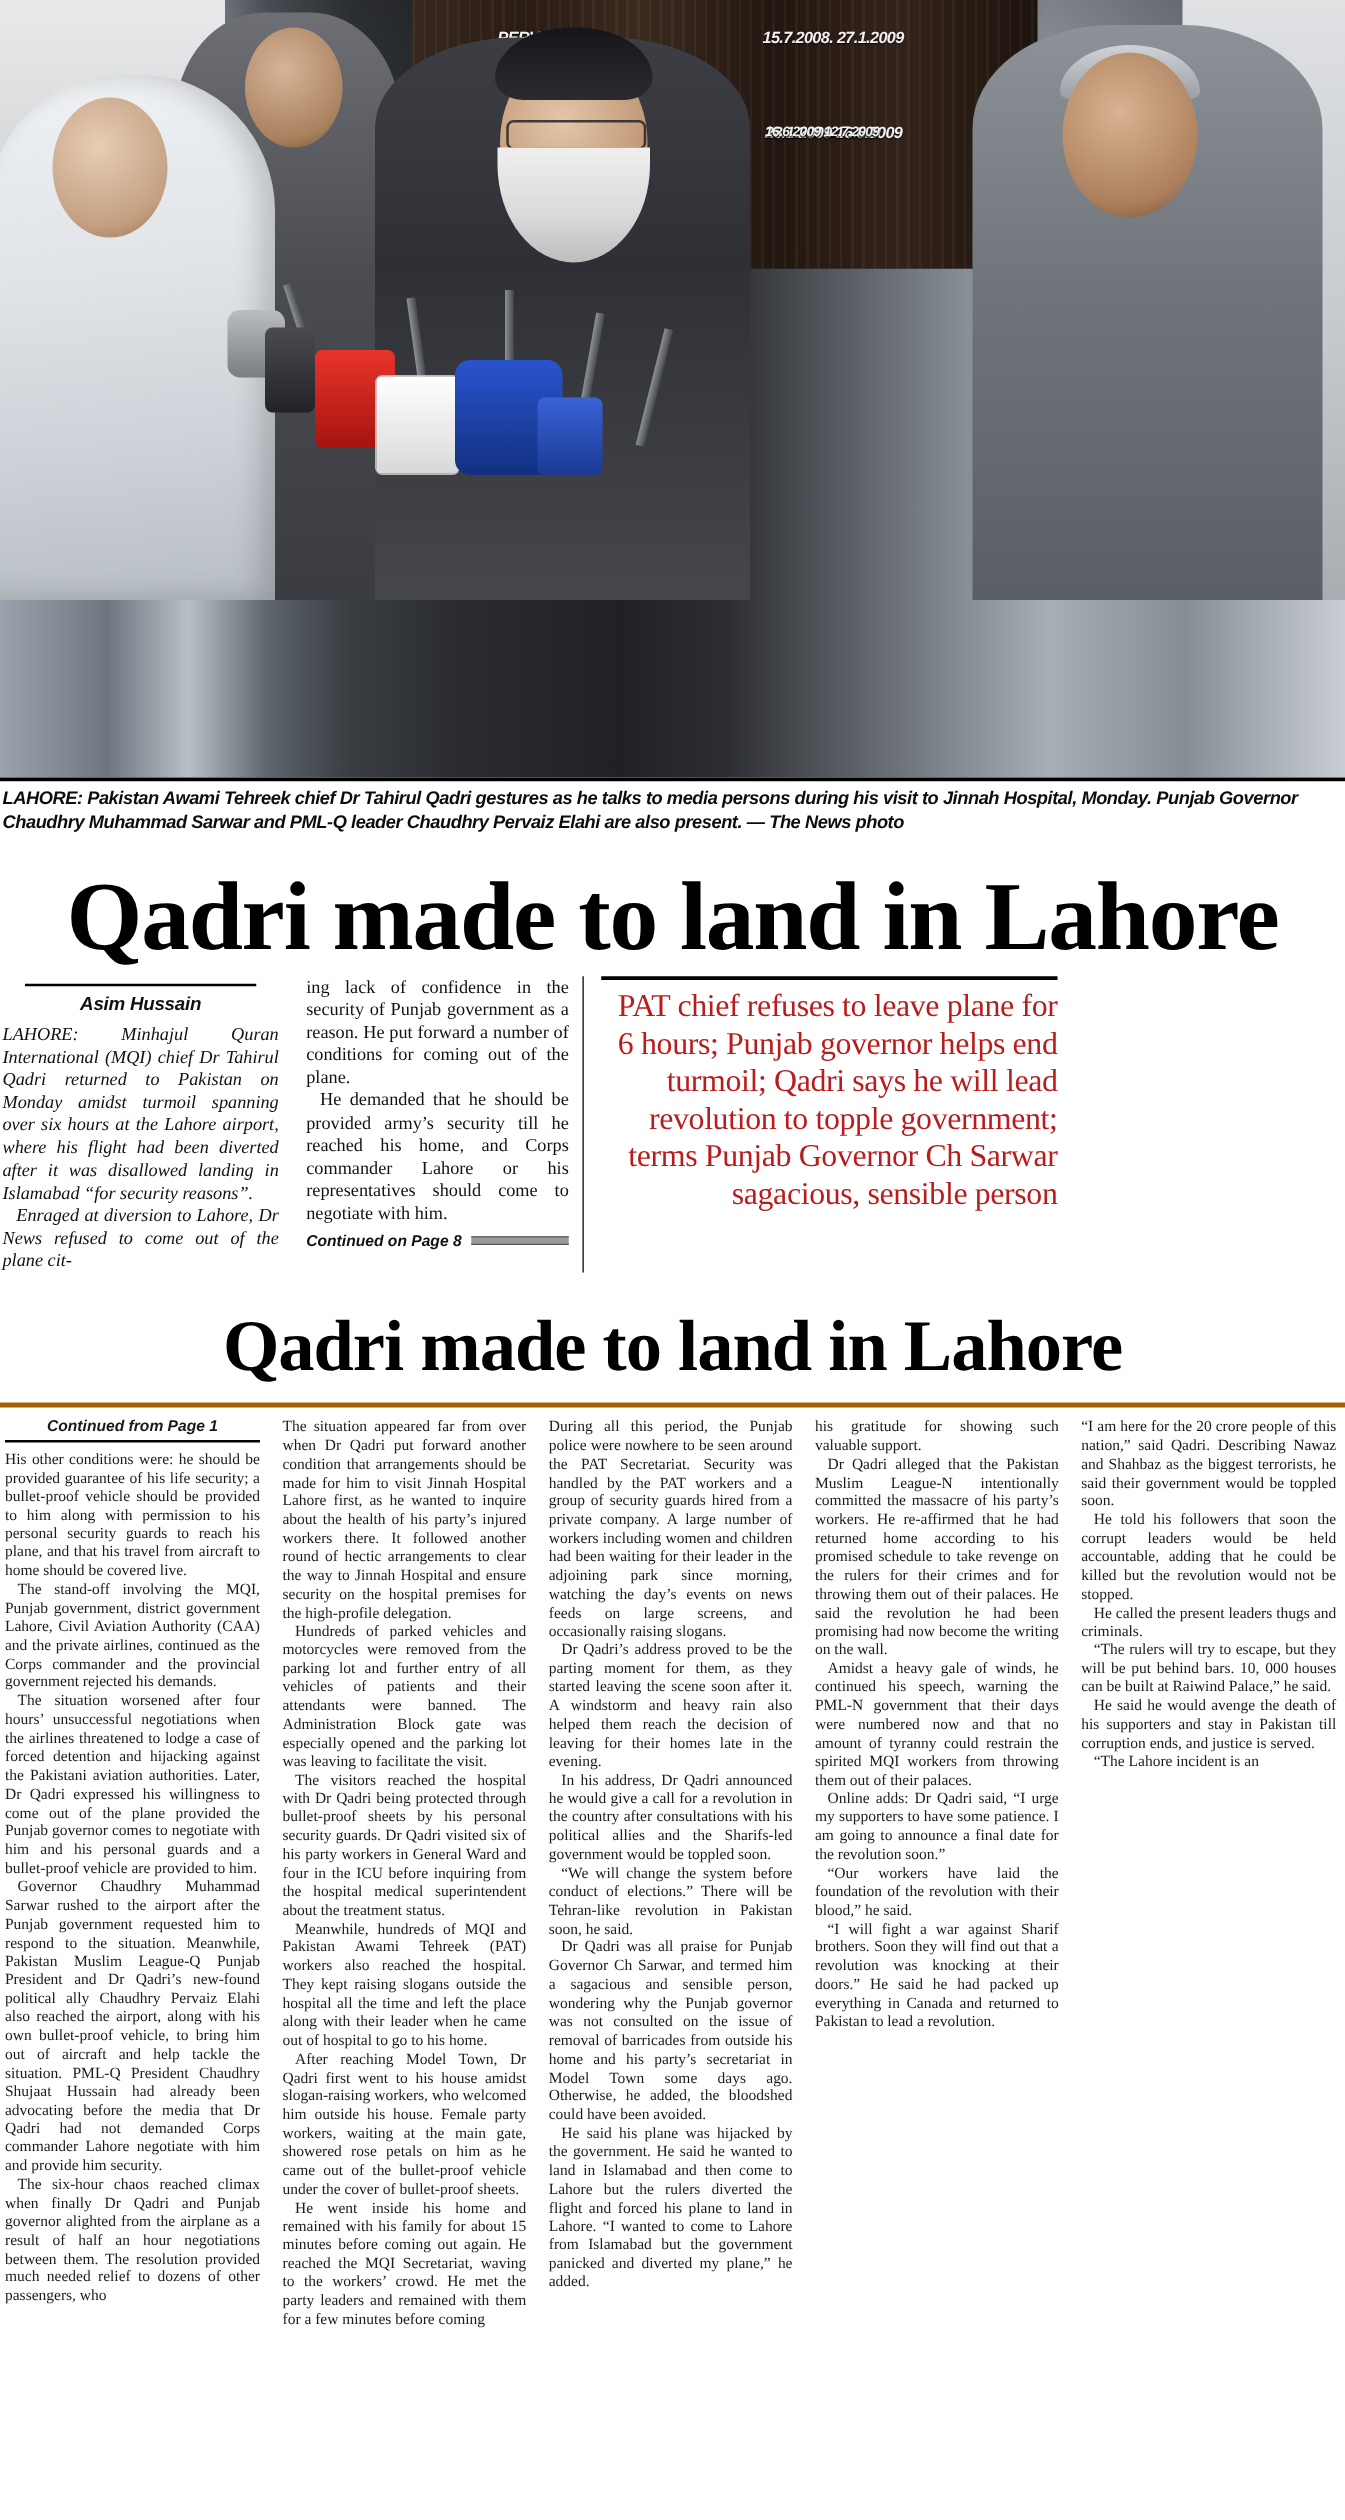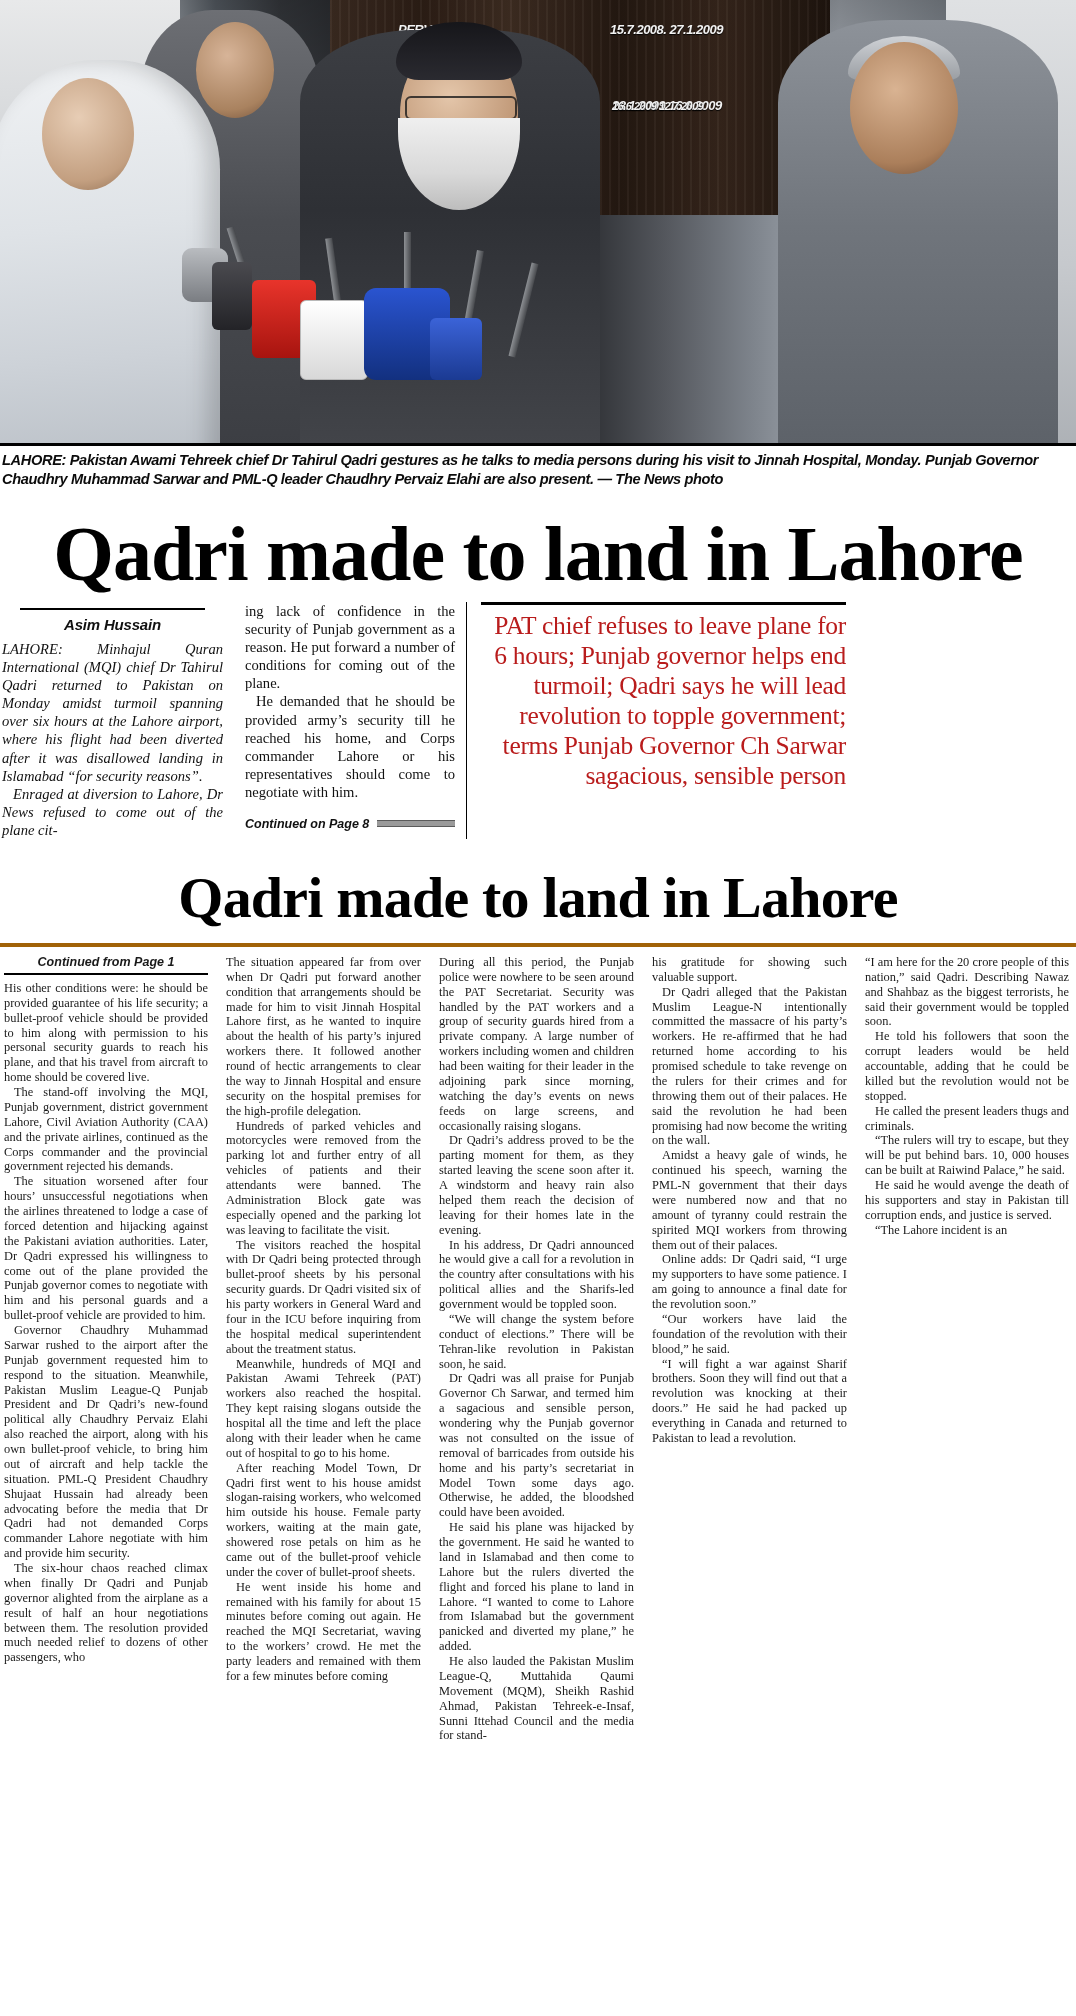--- a/index.html
+++ b/index.html
@@ -18,21 +18,21 @@
     position: relative;
     width: 1076px;
     height: 2016px;
     background: #ffffff;
   }
 
   
   .photo-wrap {
     position: relative;
     width: 1076px;
-    height: 443px;
+    height: 622px;
     overflow: hidden;
     background: #4c1d95;
   }
   .photo {
     position: absolute;
     inset: 0;
     background:
       linear-gradient(180deg, rgba(0,0,0,.25), rgba(0,0,0,0) 30%),
       linear-gradient(90deg,#9aa3ad 0%,#6f7680 8%,#b9bfc6 14%,#5d646c 20%,
                       #3a3d42 26%,#2a2c30 34%,#1f2125 46%,#2c2e32 54%,
@@ -215,21 +215,21 @@
     font-size: 25.5px;
     line-height: 1.18;
     text-align: right;
     letter-spacing: -.3px;
     color: #b91c1c;
   }
   .contbar {
     display: flex;
     align-items: center;
     gap: 8px;
-    margin-top: 16px;
+    margin-top: 6px;
     padding-right: 0;
   }
   .cont-label {
     font-family: "Liberation Sans", sans-serif;
     font-style: italic;
     font-weight: bold;
     font-size: 12.5px;
     white-space: nowrap;
   }
   .cont-line {
@@ -388,21 +388,20 @@
       <p>He went inside his home and remained with his family for about 15 minutes before coming out again. He reached the MQI Secretariat, waving to the workers’ crowd. He met the party leaders and remained with them for a few minutes before coming</p>
     </div>
 
     <div class="jcol c3">
       <p class="first">During all this period, the Punjab police were nowhere to be seen around the PAT Secretariat. Security was handled by the PAT workers and a group of security guards hired from a private company. A large number of workers including women and children had been waiting for their leader in the adjoining park since morning, watching the day’s events on news feeds on large screens, and occasionally raising slogans.</p>
       <p>Dr Qadri’s address proved to be the parting moment for them, as they started leaving the scene soon after it. A windstorm and heavy rain also helped them reach the decision of leaving for their homes late in the evening.</p>
       <p>In his address, Dr Qadri announced he would give a call for a revolution in the country after consultations with his political allies and the Sharifs-led government would be toppled soon.</p>
       <p>“We will change the system before conduct of elections.” There will be Tehran-like revolution in Pakistan soon, he said.</p>
       <p>Dr Qadri was all praise for Punjab Governor Ch Sarwar, and termed him a sagacious and sensible person, wondering why the Punjab governor was not consulted on the issue of removal of barricades from outside his home and his party’s secretariat in Model Town some days ago. Otherwise, he added, the bloodshed could have been avoided.</p>
       <p>He said his plane was hijacked by the government. He said he wanted to land in Islamabad and then come to Lahore but the rulers diverted the flight and forced his plane to land in Lahore. “I wanted to come to Lahore from Islamabad but the government panicked and diverted my plane,” he added.</p>
-      <p>He also lauded the Pakistan Muslim League-Q, Muttahida Qaumi Movement (MQM), Sheikh Rashid Ahmad, Pakistan Tehreek-e-Insaf, Sunni Ittehad Council and the media for stand-</p>
     </div>
 
     <div class="jcol c4">
       <p class="first">his gratitude for showing such valuable support.</p>
       <p>Dr Qadri alleged that the Pakistan Muslim League-N intentionally committed the massacre of his party’s workers. He re-affirmed that he had returned home according to his promised schedule to take revenge on the rulers for their crimes and for throwing them out of their palaces. He said the revolution he had been promising had now become the writing on the wall.</p>
       <p>Amidst a heavy gale of winds, he continued his speech, warning the PML-N government that their days were numbered now and that no amount of tyranny could restrain the spirited MQI workers from throwing them out of their palaces.</p>
       <p>Online adds: Dr Qadri said, “I urge my supporters to have some patience. I am going to announce a final date for the revolution soon.”</p>
       <p>“Our workers have laid the foundation of the revolution with their blood,” he said.</p>
       <p>“I will fight a war against Sharif brothers. Soon they will find out that a revolution was knocking at their doors.” He said he had packed up everything in Canada and returned to Pakistan to lead a revolution.</p>
     </div>

